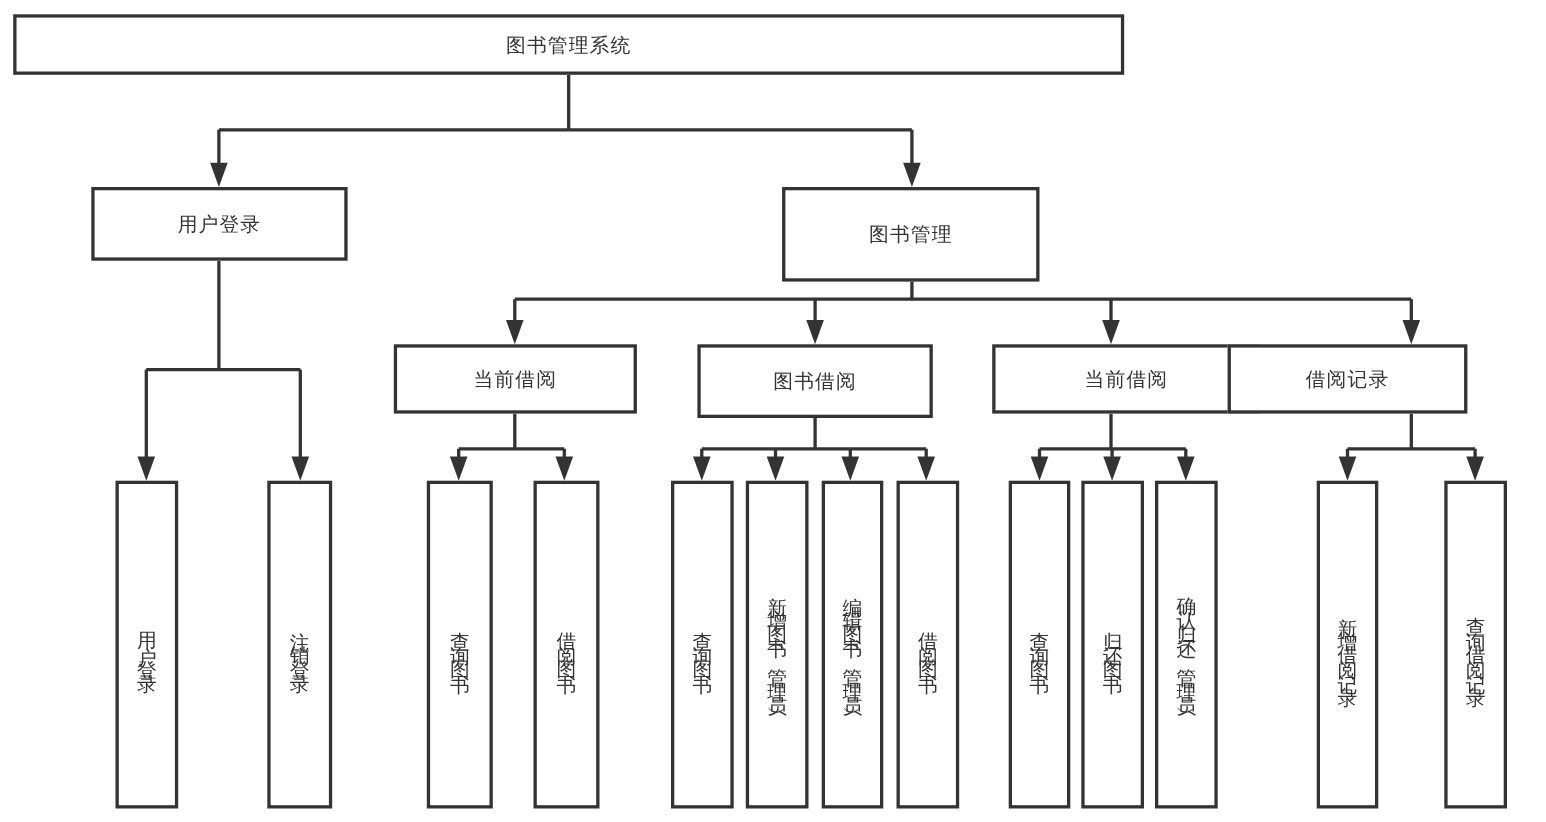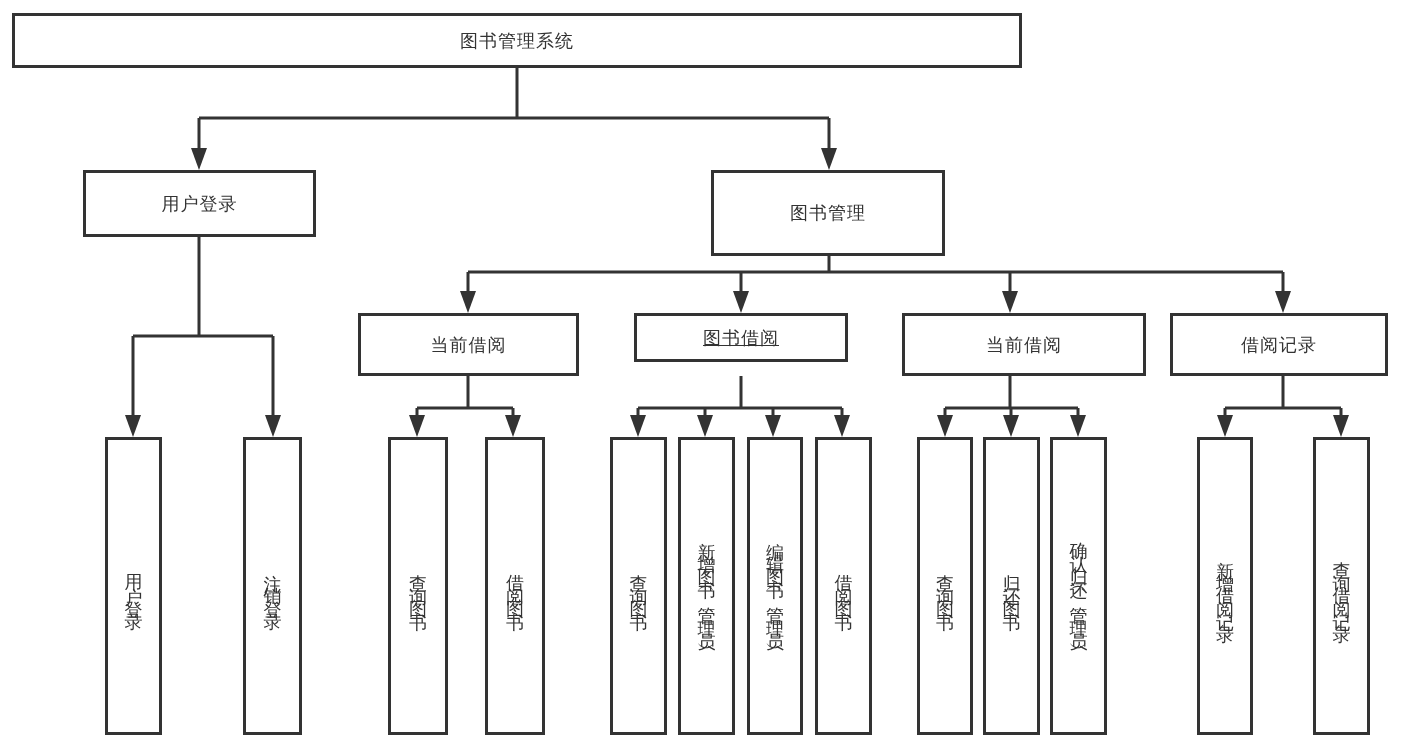--- a/index.html
+++ b/index.html
@@ -60,23 +60,23 @@
         <polygon points="1333,415 1349,415 1341,437" fill="#333333"></polygon>
       </g>
   </svg>
 
   <div class="box" style="left:12px; top:13px; width:1010px; height:55px;">图书管理系统</div>
 
   <div class="box" style="left:83px; top:170px; width:233px; height:67px;">用户登录</div>
   <div class="box" style="left:711px; top:170px; width:234px; height:86px;">图书管理</div>
 
   <div class="box" style="left:358px; top:313px; width:221px; height:63px;">当前借阅</div>
-  <div class="box" style="left:634px; top:313px; width:214px; height:49px;text-decoration:underline;">图书借阅</div>
+  <div class="box" style="left:634px; top:313px; width:214px; height:67px;">图书借阅</div>
   <div class="box" style="left:902px; top:313px; width:244px; height:63px;">当前借阅</div>
-  <div class="box" style="left:1170px; top:313px; width:218px; height:63px;">借阅记录</div>
+  <div class="box" style="left:1116px; top:313px; width:218px; height:63px;">借阅记录</div>
 
   <div class="box" style="left:105px; top:437px; width:57px; height:298px;">
     <span class="vtext">用户登录</span>
   </div>
   <div class="box" style="left:243px; top:437px; width:59px; height:298px;">
     <span class="vtext">注销登录</span>
   </div>
 
   <div class="box" style="left:388px; top:437px; width:60px; height:298px;">
     <span class="vtext">查询图书</span>

